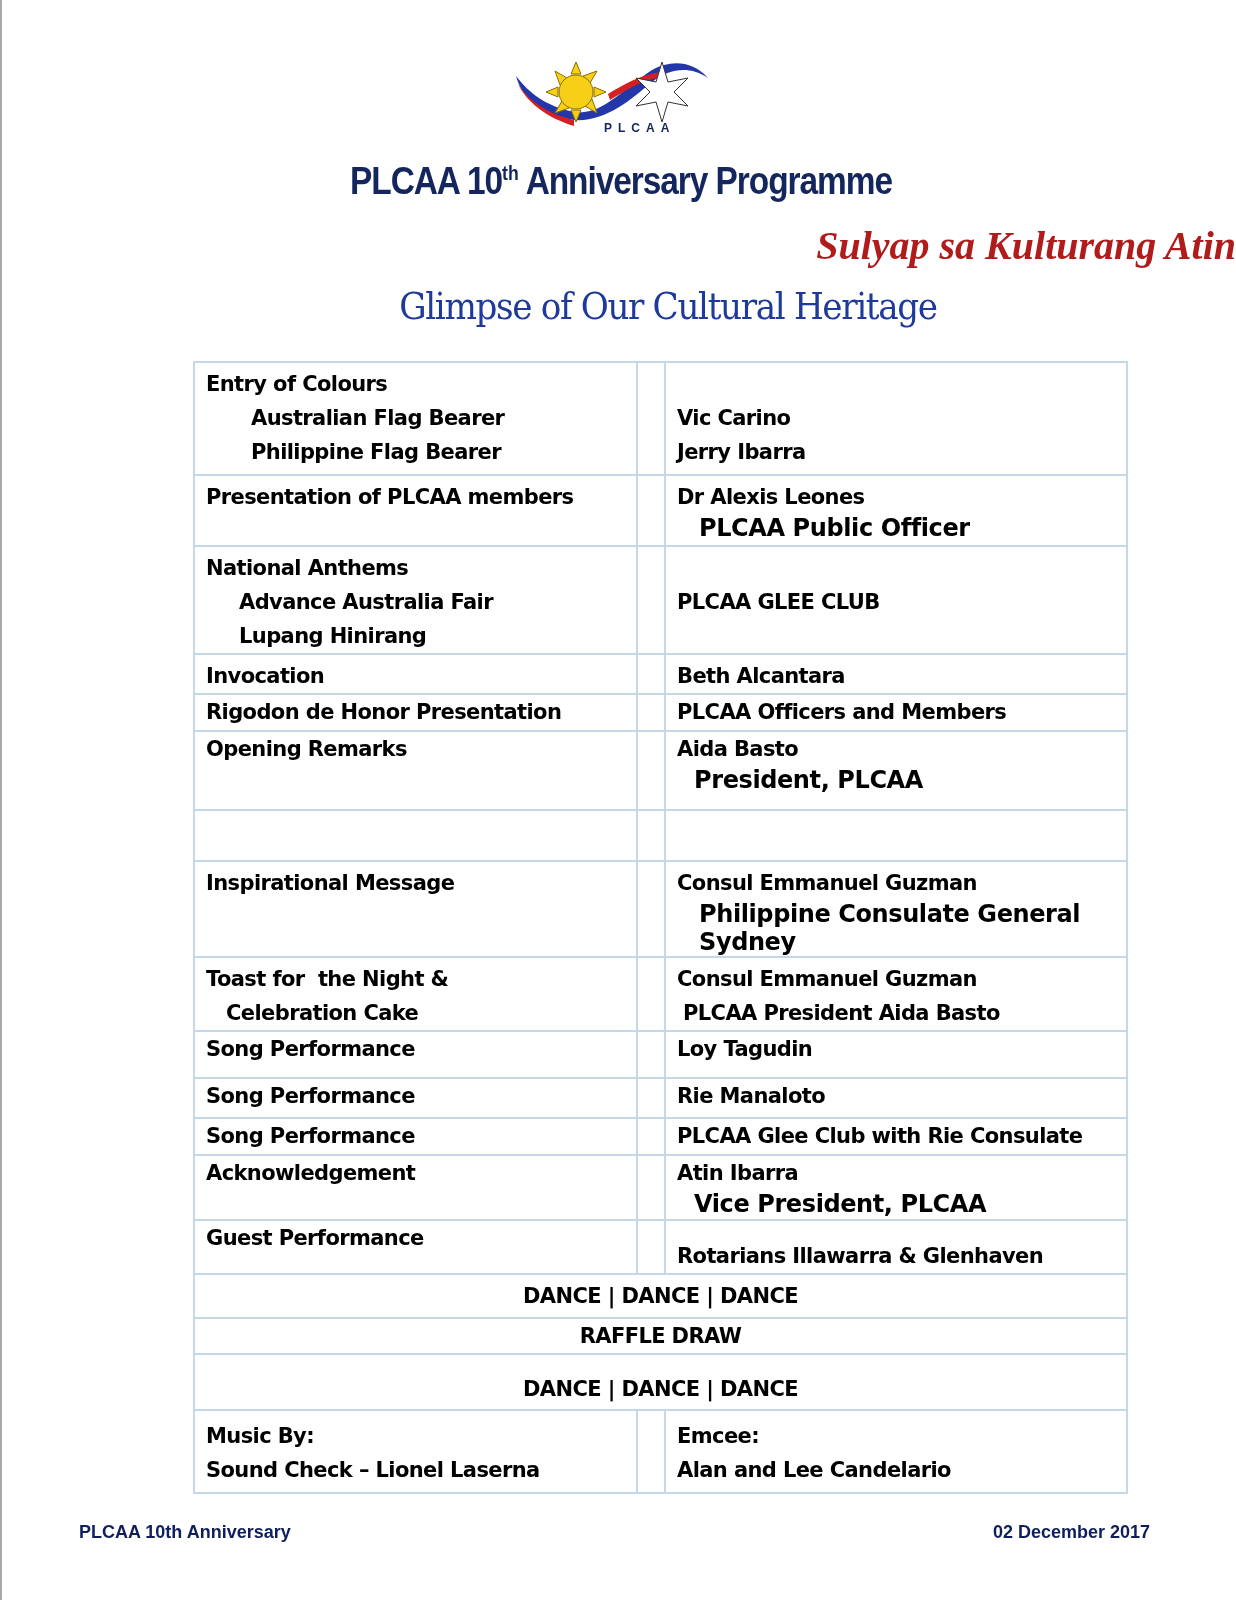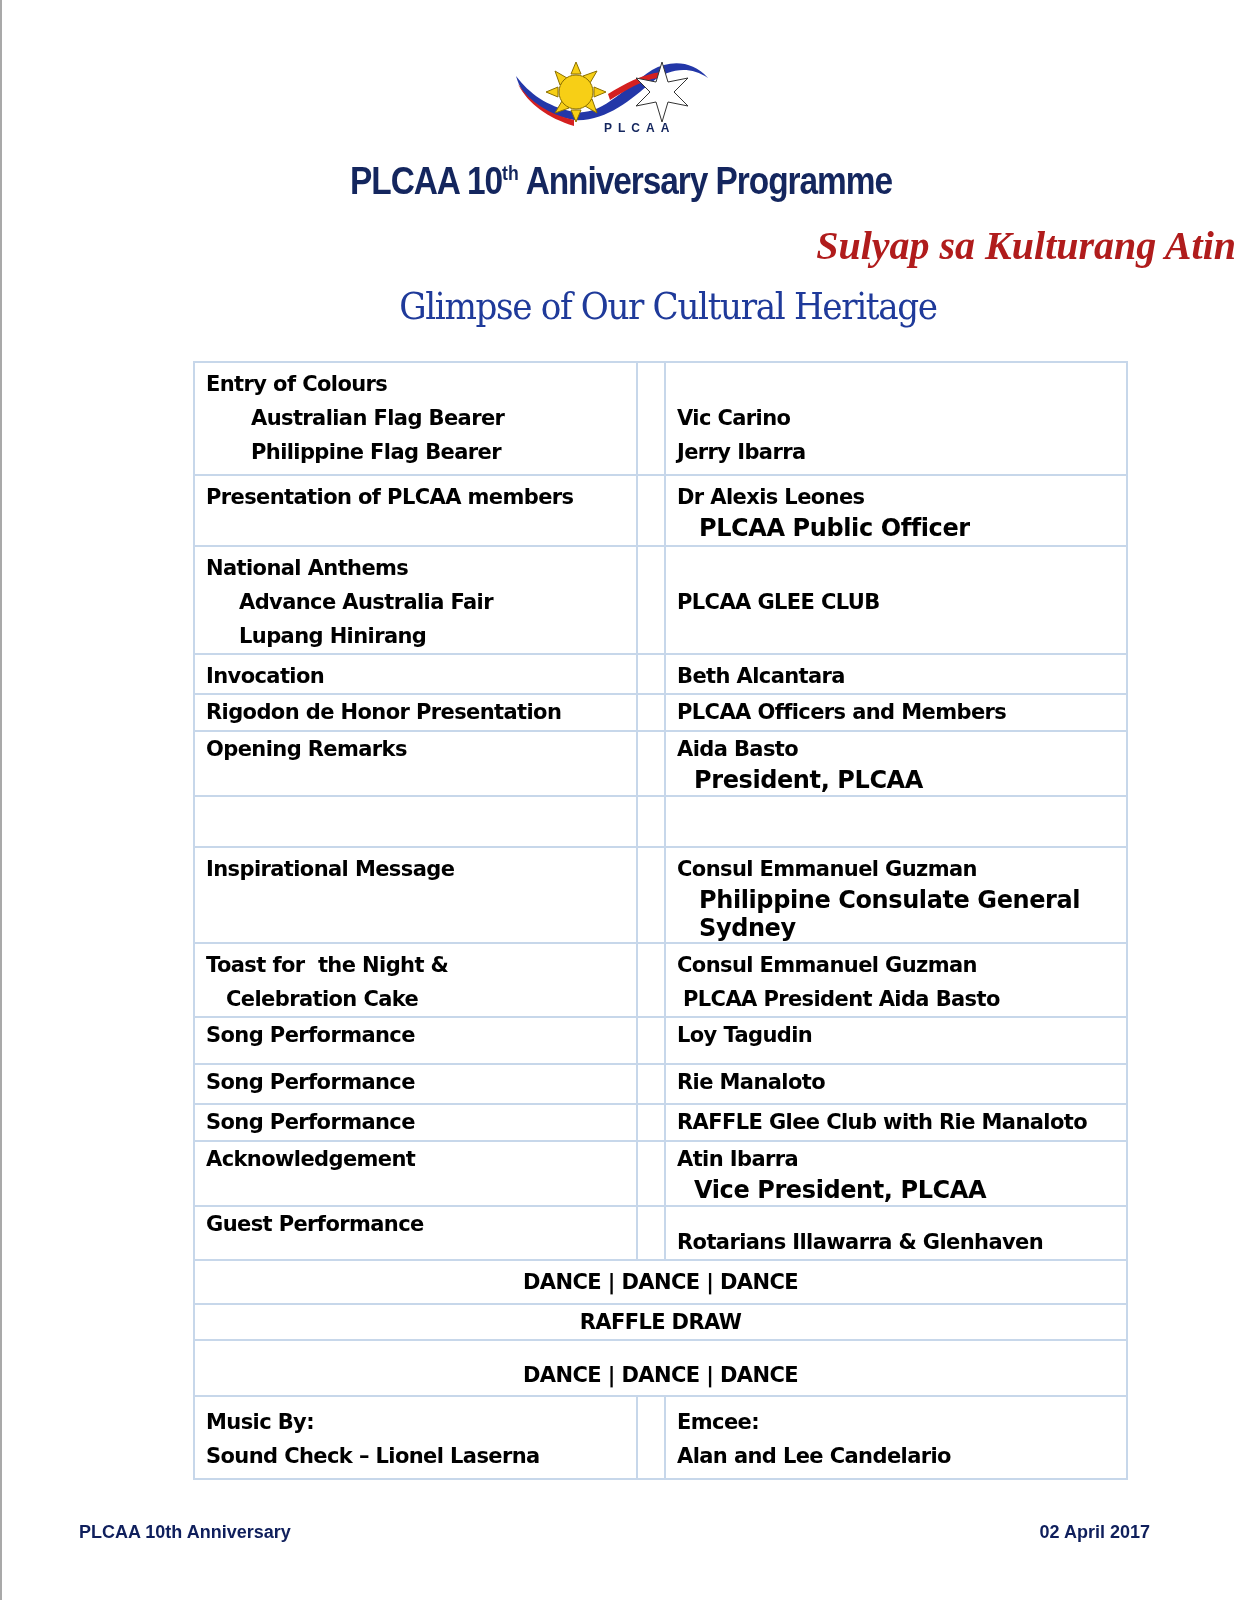--- a/index.html
+++ b/index.html
@@ -134,21 +134,21 @@
   </tr>
   <tr style="height:37px">
     <td>
           <div class="cell" style="padding-top:0">Rigodon de Honor Presentation</div>
         </td>
     <td></td>
     <td>
           <div class="cell" style="padding-top:0">PLCAA Officers and Members</div>
         </td>
   </tr>
-  <tr style="height:65px">
+  <tr style="height:79px">
     <td>
           <div class="cell" style="padding-top:0">Opening Remarks</div>
         </td>
     <td></td>
     <td>
           <div class="cell" style="padding-top:0">
       <div>Aida Basto</div>
       <div class="sub sub2">President, PLCAA</div>
     </div>
         </td>
@@ -202,21 +202,21 @@
     <td>
           <div class="cell" style="padding-top:0">Rie Manaloto</div>
         </td>
   </tr>
   <tr style="height:37px">
     <td>
           <div class="cell" style="padding-top:0">Song Performance</div>
         </td>
     <td></td>
     <td>
-          <div class="cell" style="padding-top:0">RAFFLE Glee Club with Rie Manaloto</div>
+          <div class="cell" style="padding-top:0">PLCAA Glee Club with Rie Consulate</div>
         </td>
   </tr>
   <tr style="height:65px">
     <td>
           <div class="cell" style="padding-top:0">Acknowledgement</div>
         </td>
     <td></td>
     <td>
           <div class="cell" style="padding-top:0">
       <div>Atin Ibarra</div>
@@ -260,13 +260,13 @@
           <div class="cell" style="padding-top:8px">
       <div>Emcee:</div>
       <div>Alan and Lee Candelario</div>
     </div>
         </td>
   </tr>
 </tbody>
   </table>
 
 <div class="footer-left">PLCAA 10th Anniversary</div>
-<div class="footer-right">02 April 2017</div>
+<div class="footer-right">02 December 2017</div>
 
 </body></html>

